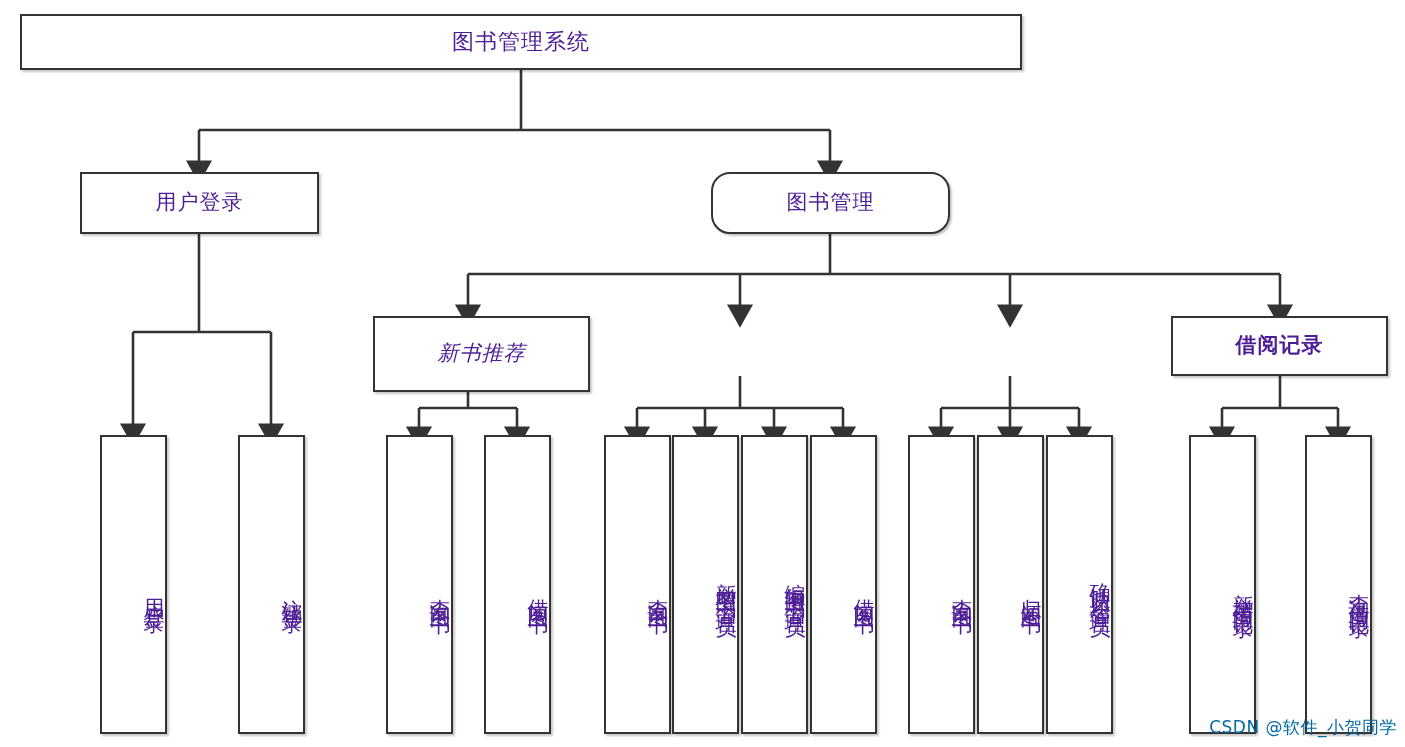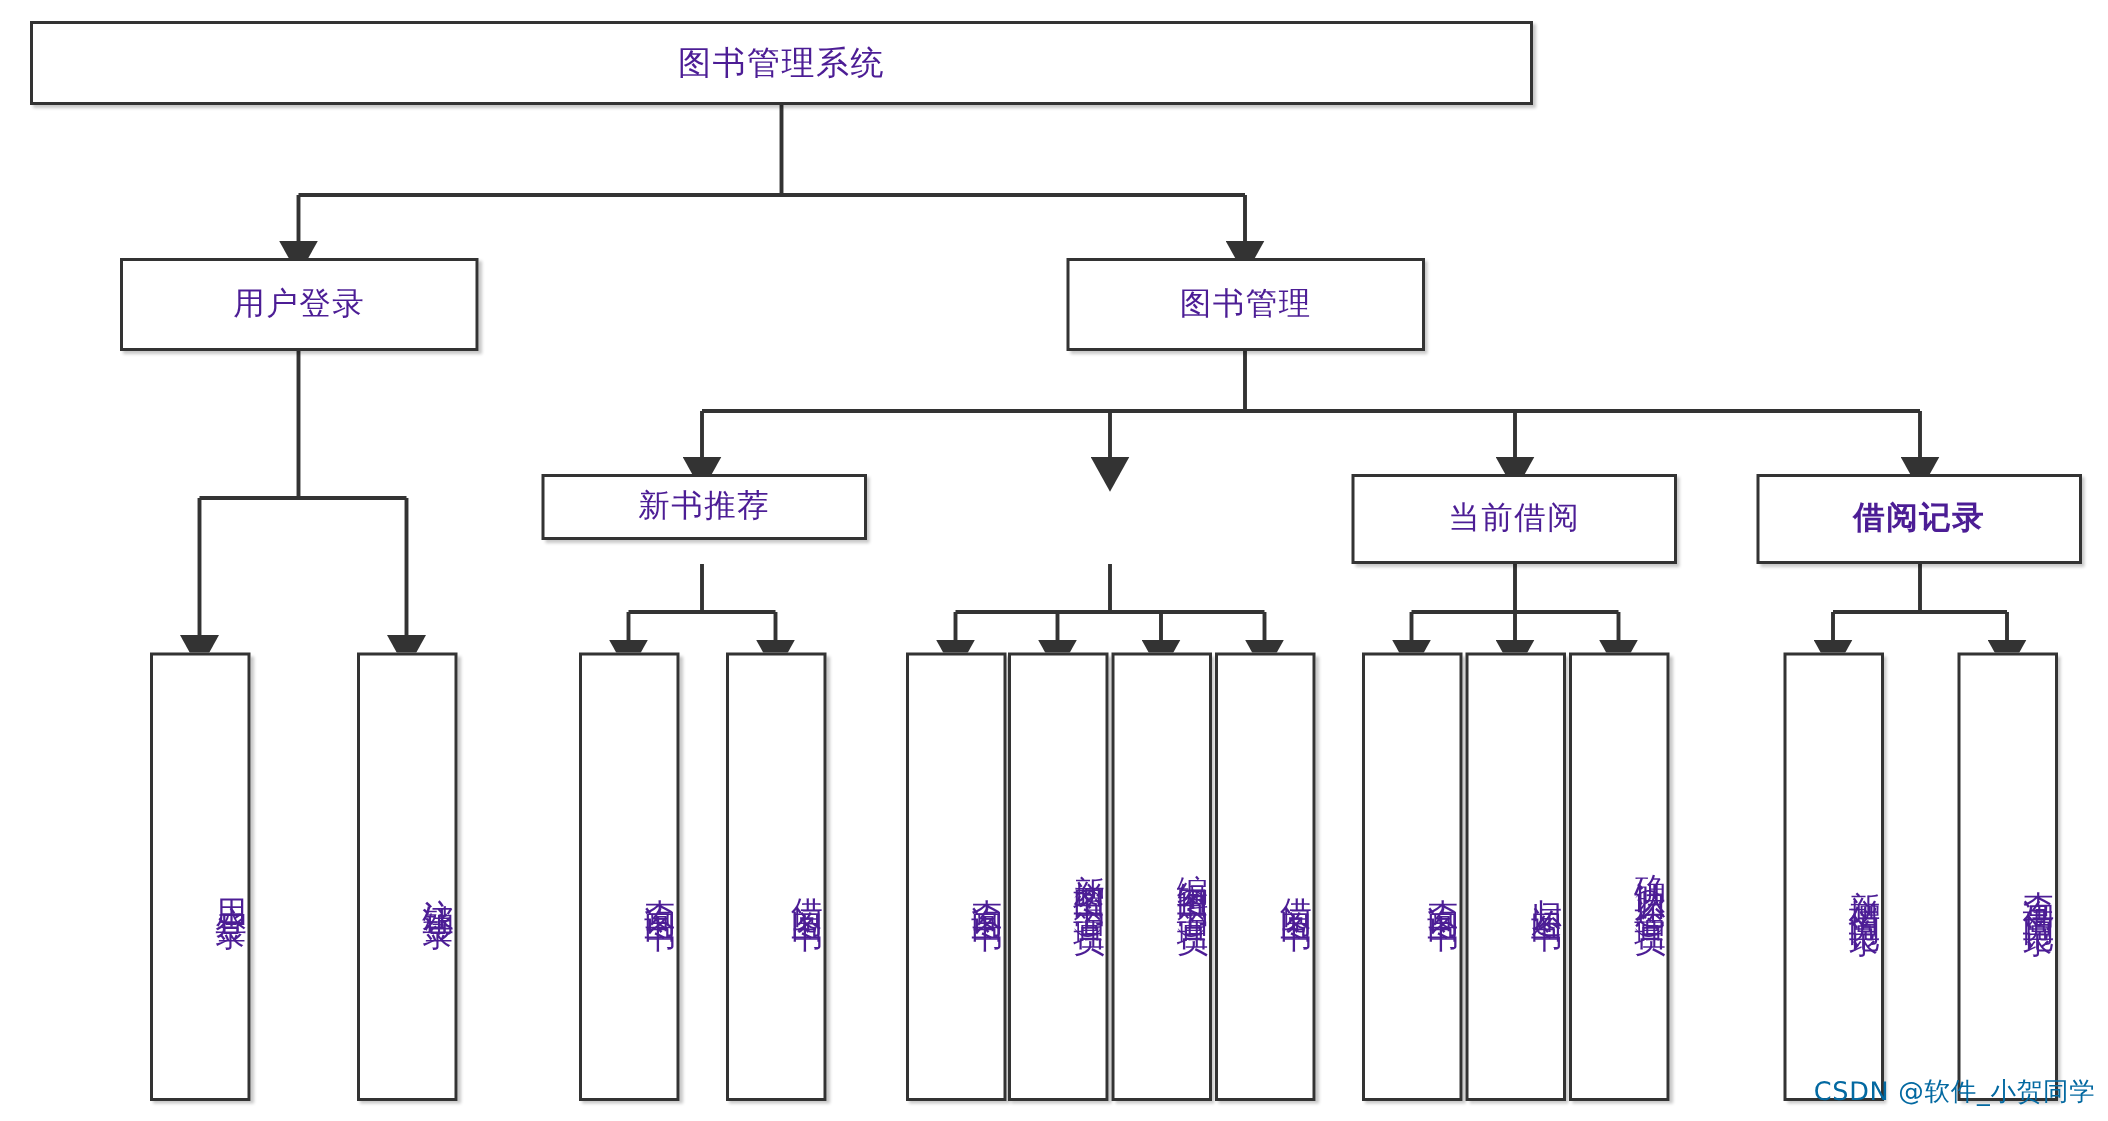--- a/index.html
+++ b/index.html
@@ -126,29 +126,26 @@
     </g>
   </svg>
 
   <div class="node node-root" style="left:20px; top:14px; width:1002px; height:56px;">
     <span>图书管理系统</span>
   </div>
 
   <div class="node node-h" style="left:80px; top:172px; width:239px; height:62px;">
     <span>用户登录</span>
   </div>
-  <div class="node node-h" style="left:711px; top:172px; width:239px; height:62px;">
+  <div class="node node-h" style="left:711px; top:172px; width:239px; height:62px;border-radius:19px;">
     <span>图书管理</span>
   </div>
 
-  <div class="node node-h" style="left:361px; top:316px; width:217px; height:44px;">
+  <div class="node node-h" style="left:373px; top:316px; width:217px; height:76px;font-style:italic;">
     <span>新书推荐</span>
-  </div>
-  <div class="node node-h" style="left:901px; top:316px; width:217px; height:60px;">
-    <span>当前借阅</span>
   </div>
   <div class="node node-h" style="left:1171px; top:316px; width:217px; height:60px;font-weight:bold;">
     <span>借阅记录</span>
   </div>
 
   <div class="node node-v" style="left:100px; top:435px; width:67px; height:299px;">
     <span>用户登录</span>
   </div>
   <div class="node node-v" style="left:238px; top:435px; width:67px; height:299px;">
     <span>注销登录</span>

